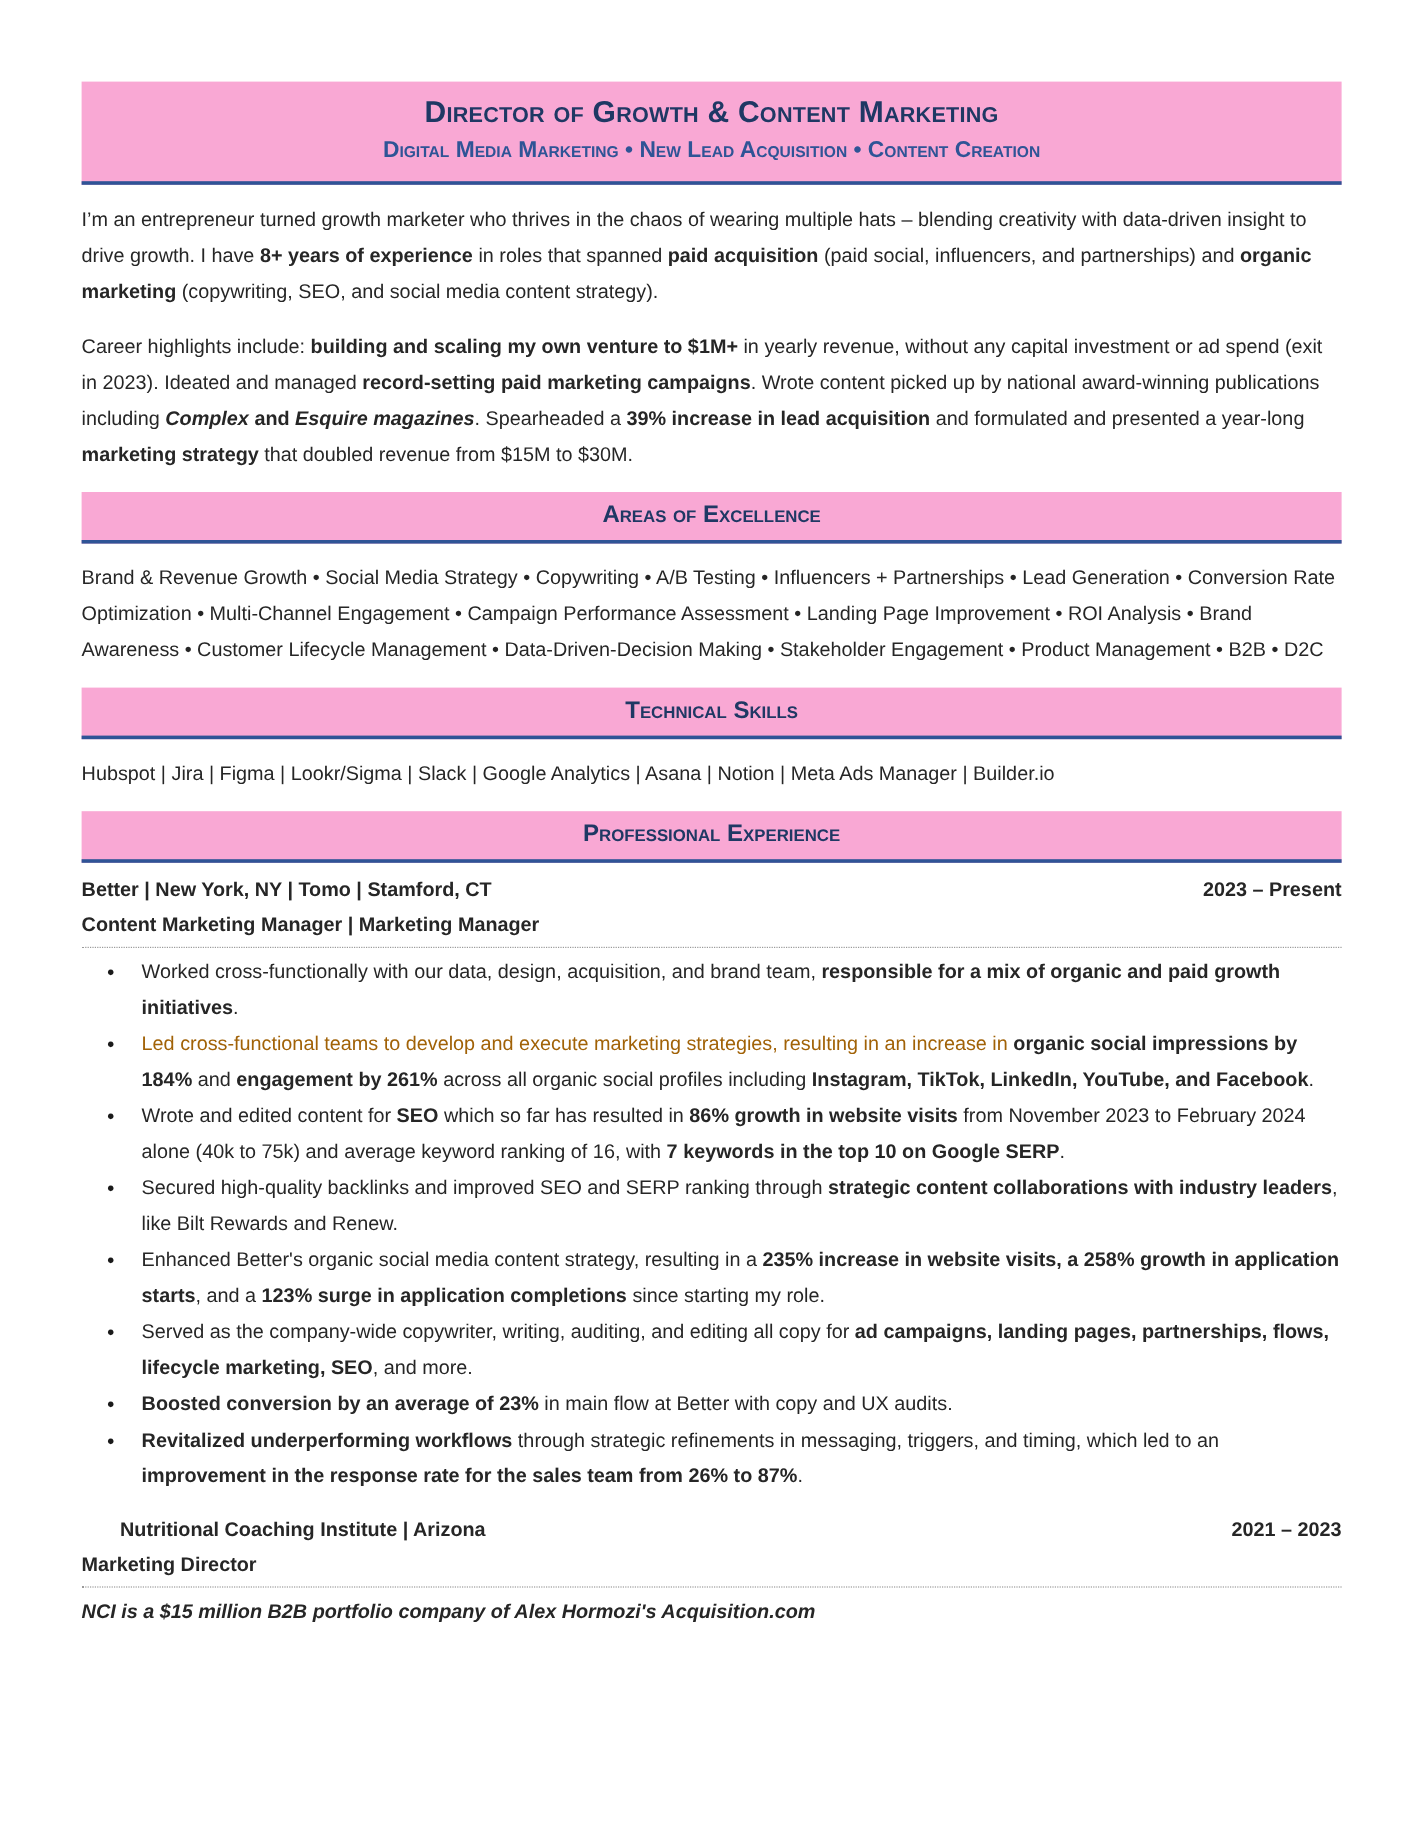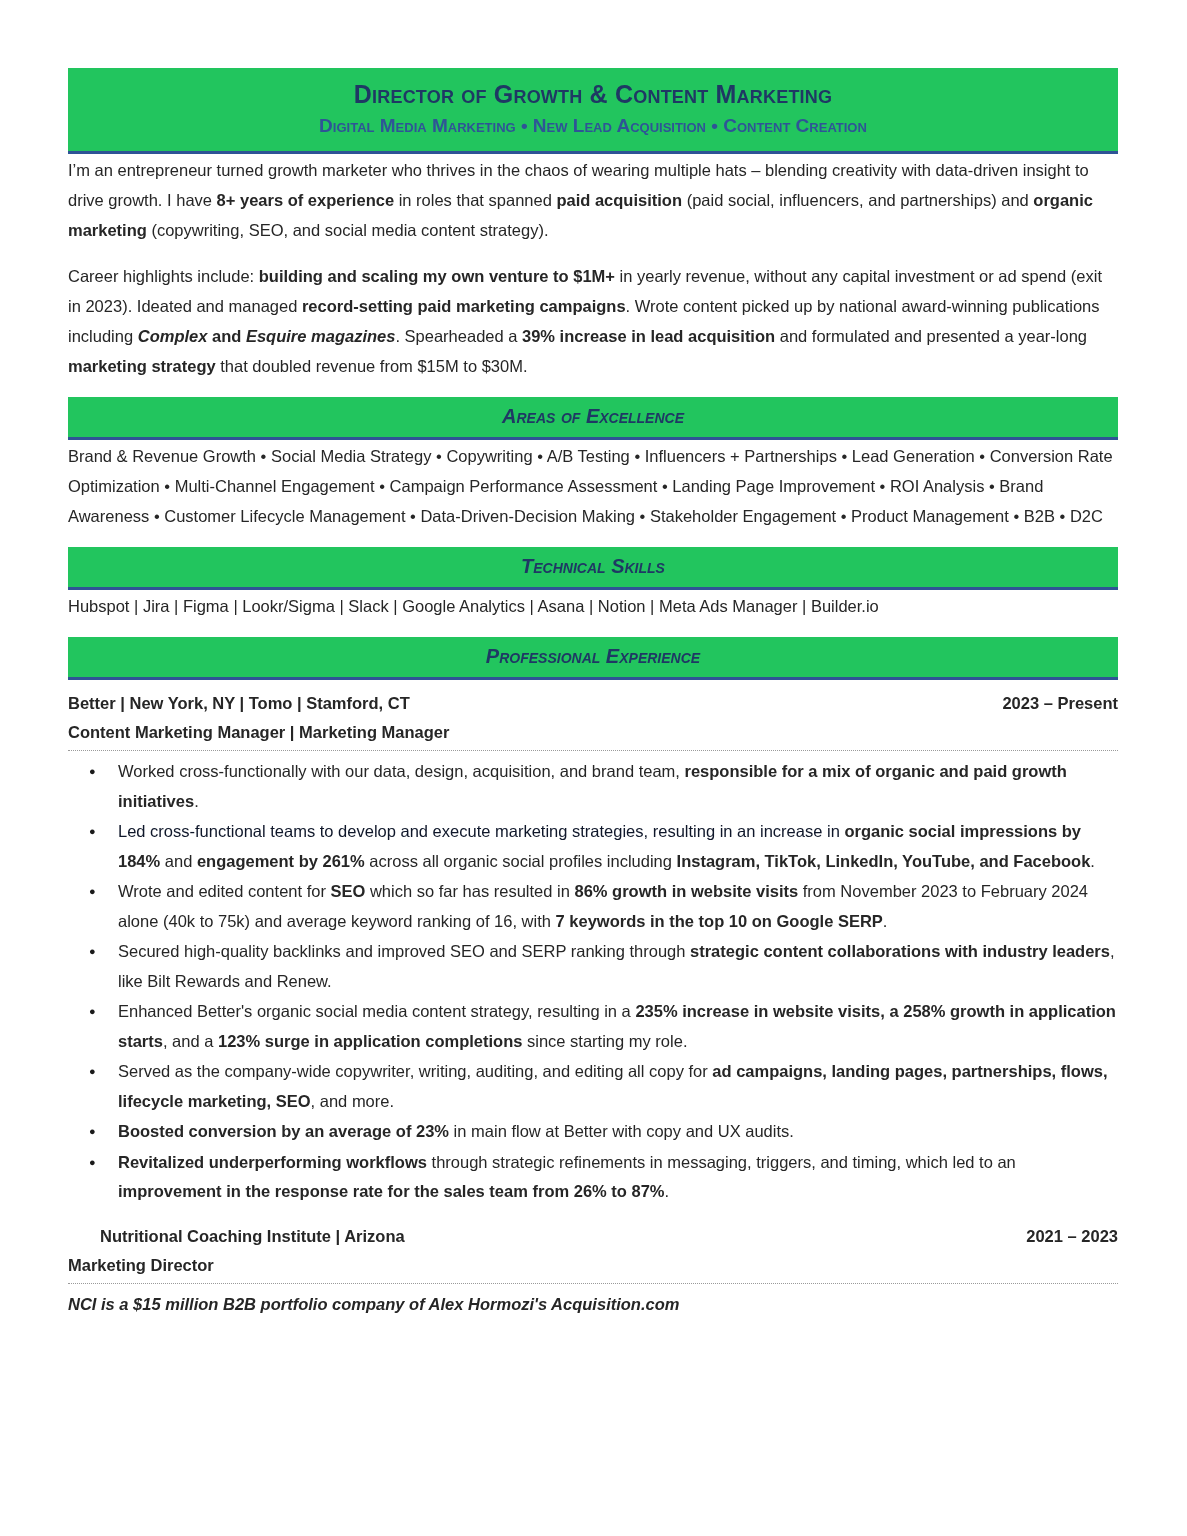--- a/index.html
+++ b/index.html
@@ -6,57 +6,57 @@
   html,body { background:#ffffff; }
   body {
     width:1187px; height:1536px;
     font-family:"Liberation Sans", sans-serif;
     color:#262626;
     overflow:hidden;
   }
   .page { padding:68px 69px 0 68px; }
 
   .band {
-    background:#22c55e;
+    background:#f9a8d4;
     border-bottom:3px solid #2F5496;
     text-align:center;
   }
   .band-main { padding:12px 0 14px; }
   .title {
     font-variant:small-caps;
     font-weight:bold;
     color:#1F3864;
     font-size:25px;
     letter-spacing:0.2px;
   }
   .subtitle {
     font-variant:small-caps;
     font-weight:bold;
     color:#2F5496;
     font-size:19px;
     margin-top:6px;
   }
-  .section-band { padding:8px 0 9px; margin-top:2px;font-style:italic; }
+  .section-band { padding:8px 0 9px; margin-top:2px; }
   .section-title {
     font-variant:small-caps;
     font-weight:bold;
     color:#1F3864;
     font-size:20px;
   }
 
   p.body {
     font-size:16.5px;
     line-height:30px;
-    margin:1px 0 16px;
+    margin:14px 0 16px;
   }
   .centered { text-align:left; }
 
   .b { font-weight:bold; }
   .i { font-style:italic; }
-  .g { color:#0f172a; }
+  .g { color:#a16207; }
 
   .job { margin-top:6px; }
   .job-head {
     display:flex;
     justify-content:space-between;
     align-items:baseline;
     font-weight:bold;
     font-size:16.5px;
     line-height:30px;
     margin-top:8px;

